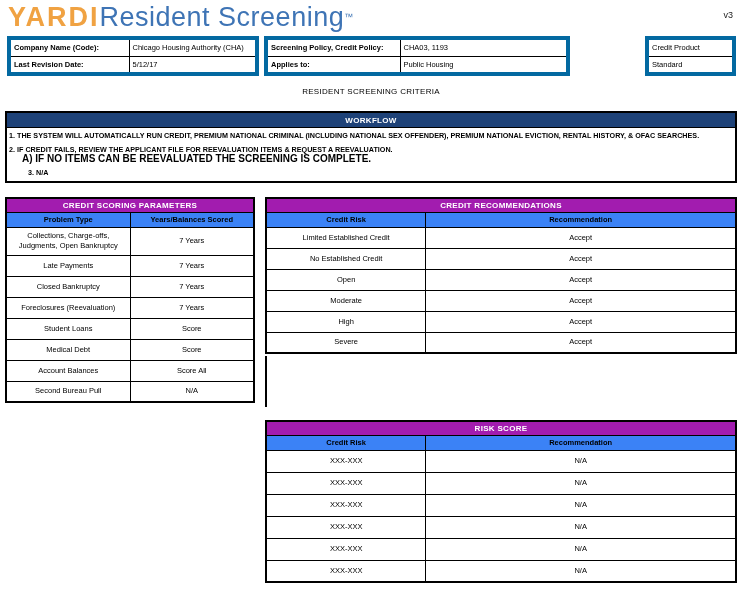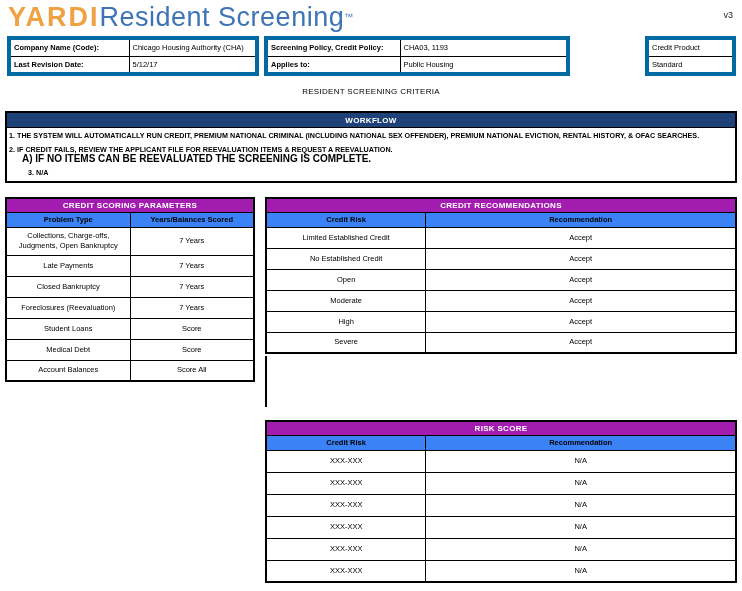--- a/index.html
+++ b/index.html
@@ -200,20 +200,24 @@
           <td>Score</td>
         </tr>
       <tr>
           <td>Medical Debt</td>
           <td>Score</td>
         </tr>
       <tr>
           <td>Account Balances</td>
           <td>Score All</td>
         </tr>
+      <tr>
+          <td>Second Bureau Pull</td>
+          <td>N/A</td>
+        </tr>
     </tbody>
   </table>
 
   <table class="data-table" id="recommendations-table">
     <colgroup>
         <col class="c1">
         <col class="c2">
       </colgroup>
     <thead>
       <tr>

